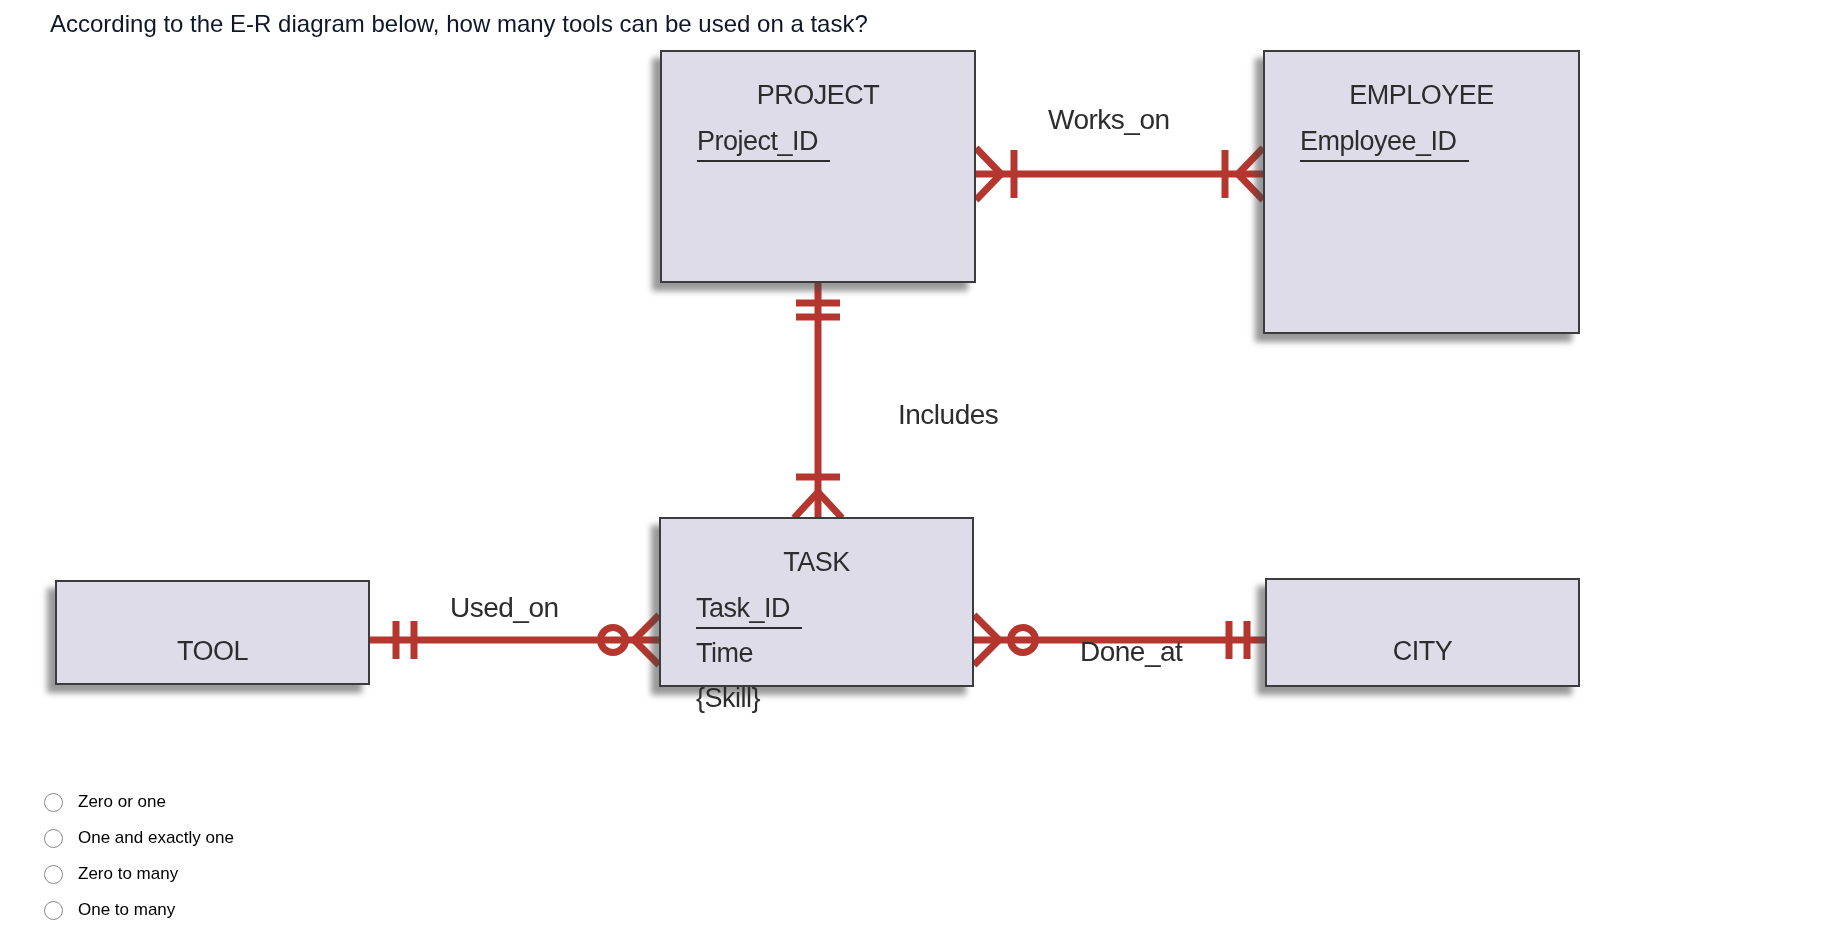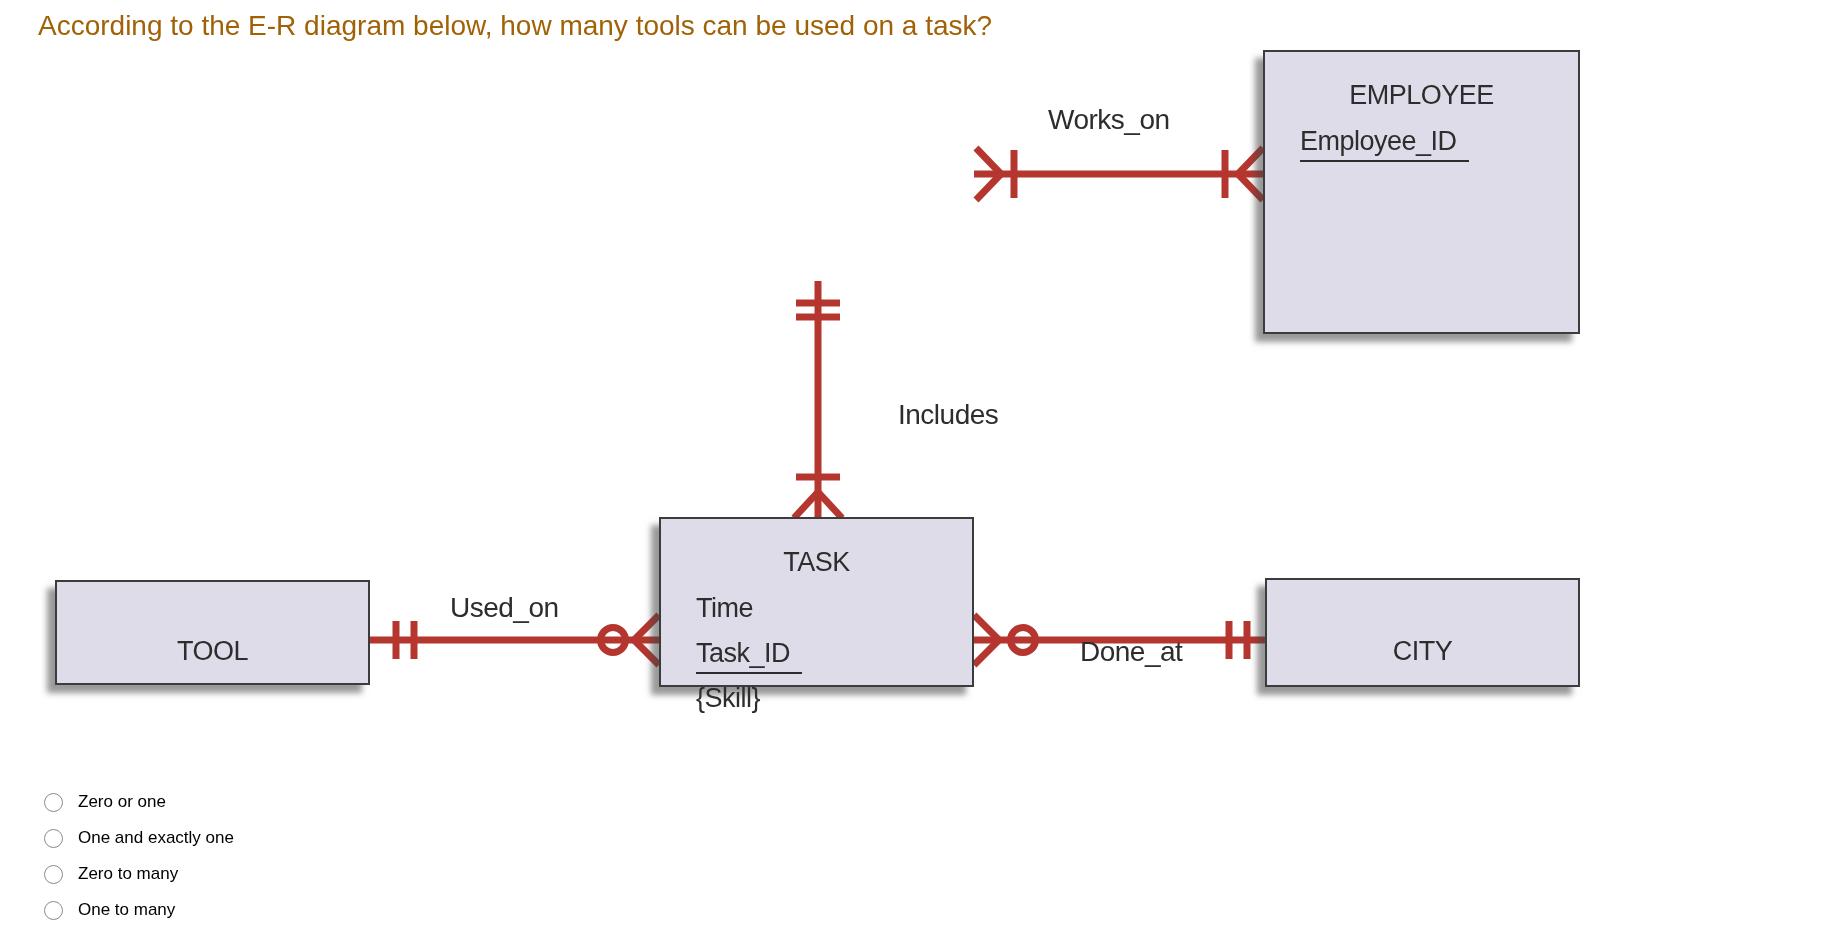--- a/index.html
+++ b/index.html
@@ -8,21 +8,21 @@
     --border:#3c3c3c;
     --dtext:#2d2d2d;
     --shadow:rgba(70,70,70,0.55);
     --radio:#8a8a8a;
   }
   *{box-sizing:border-box;margin:0;padding:0;}
   html,body{width:1835px;height:946px;background:#ffffff;overflow:hidden;
     font-family:"Liberation Sans",sans-serif;}
   .canvas{position:relative;width:1835px;height:946px;}
 
-  .question{position:absolute;left:38px;top:10px;font-size:28px;color:#a16207;}
+  .question{position:absolute;left:50px;top:10px;font-size:24px;color:#0f172a;}
 
   svg.connectors{position:absolute;left:0;top:0;pointer-events:none;}
 
   .entity{position:absolute;background:var(--fill);border:2.5px solid var(--border);
     box-shadow:-8px 8px 6px var(--shadow);color:var(--dtext);}
   .entity-title{text-align:center;font-size:27px;letter-spacing:-0.5px;color:var(--dtext);}
   .entity-big .entity-title{padding-top:28px;}
   .entity-attrs{margin-top:15px;padding-left:35px;}
   .attr{height:45px;font-size:27px;letter-spacing:-0.5px;}
   .attr .attr-text{display:inline-block;}
@@ -90,38 +90,46 @@
         <line x1="972" y1="640" x2="1266" y2="640"></line>
         <line x1="974" y1="615" x2="999" y2="640"></line>
         <line x1="974" y1="665" x2="999" y2="640"></line>
         <circle cx="1023" cy="640" r="12.5"></circle>
         <line x1="1229" y1="621" x2="1229" y2="659"></line>
         <line x1="1247" y1="621" x2="1247" y2="659"></line>
       </g>
     </g>
   </svg>
 
+  <div class="entity entity-big" id="entity-project">
+    <div class="entity-title">PROJECT</div>
+    <div class="entity-attrs">
+      <div class="attr">
+        <span class="attr-text key">Project_ID</span>
+      </div>
+    </div>
+  </div>
 
   <div class="entity entity-big" id="entity-employee">
     <div class="entity-title">EMPLOYEE</div>
     <div class="entity-attrs">
       <div class="attr">
         <span class="attr-text key">Employee_ID</span>
       </div>
     </div>
   </div>
 
   <div class="entity entity-big" id="entity-task">
     <div class="entity-title">TASK</div>
     <div class="entity-attrs">
       <div class="attr">
-        <span class="attr-text">Time</span>
+        <span class="attr-text key">Task_ID</span>
       </div>
       <div class="attr">
-        <span class="attr-text key">Task_ID</span>
+        <span class="attr-text">Time</span>
       </div>
       <div class="attr">
         <span class="attr-text">{Skill}</span>
       </div>
     </div>
   </div>
 
   <div class="entity entity-small" id="entity-tool">
     <div class="entity-title">TOOL</div>
   </div>

